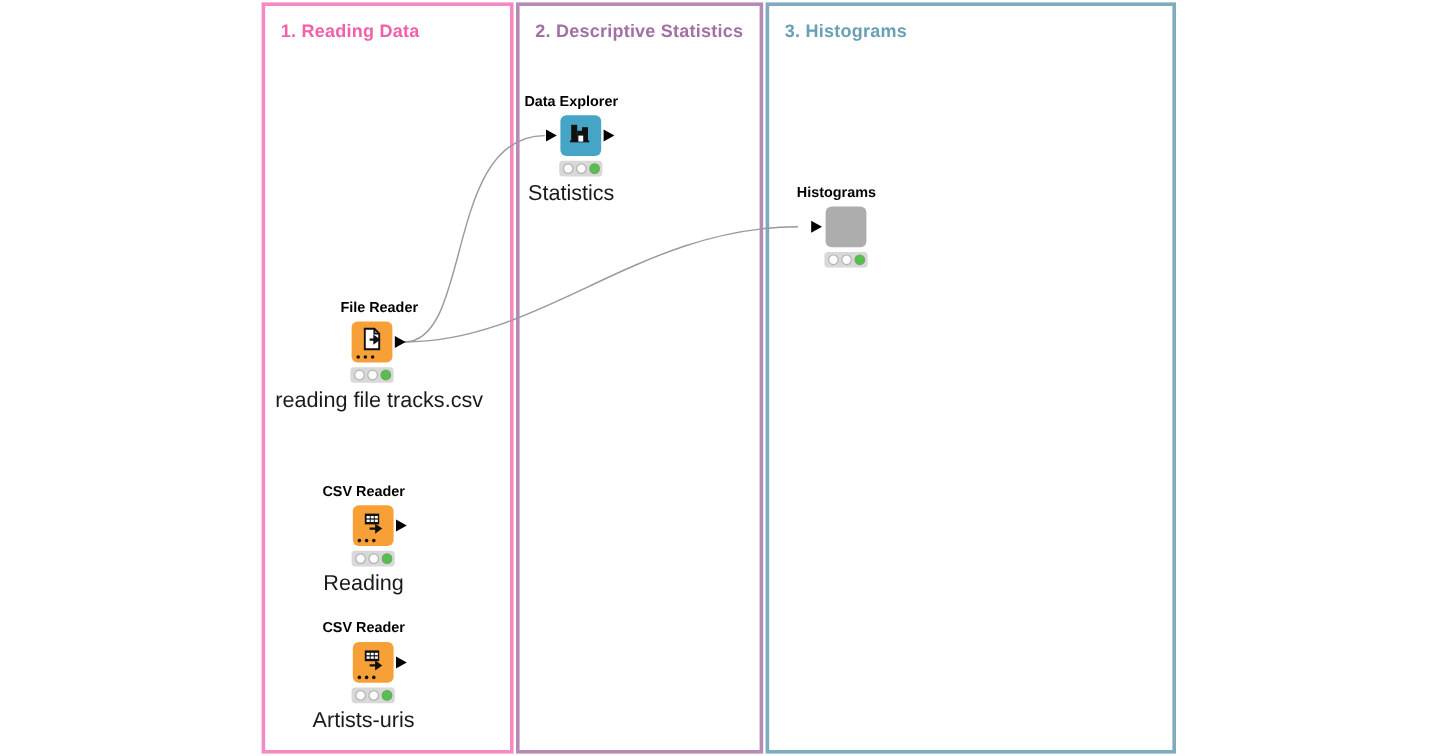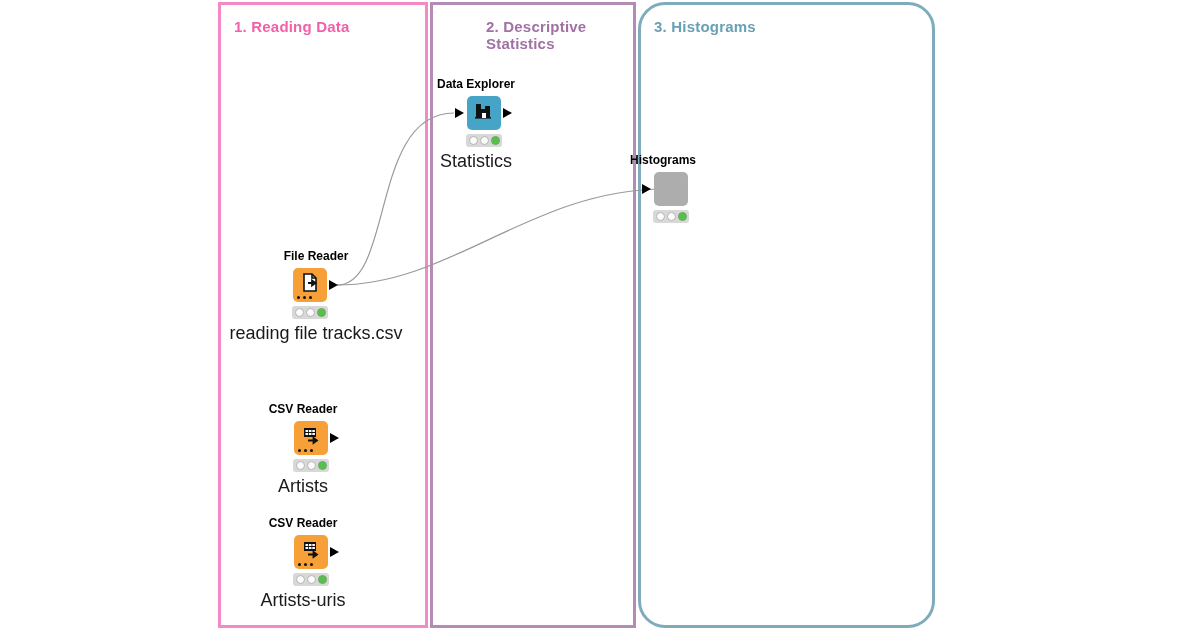--- a/index.html
+++ b/index.html
@@ -6,22 +6,22 @@
   html, body { width: 1200px; height: 630px; background: #ffffff; overflow: hidden;
     font-family: "Liberation Sans", "DejaVu Sans", sans-serif; }
   #canvas { position: relative; width: 1200px; height: 630px; background: #ffffff; }
 
   
   .annotation { position: absolute; top: 2px; height: 626px; background: #ffffff;
     border: 3px solid var(--border-color, #ccc); z-index: 0; }
   .annotation .ann-title { display: block; padding: 13px 0 0 13px; font-size: 15px;
     font-weight: bold; color: var(--title-color, #888); letter-spacing: .2px; }
   #ann-1 { left: 218px; width: 210px; }
-  #ann-2 { left: 430px; width: 206px; padding-left: 40px; }
-  #ann-3 { left: 638px; width: 297px; border-radius: 27px; }
+  #ann-2 { left: 430px; width: 206px; }
+  #ann-3 { left: 638px; width: 342px; }
 
   
   #edges { position: absolute; left: 0; top: 0; width: 1200px; height: 630px;
     z-index: 1; pointer-events: none; }
   #edges path { fill: none; stroke: var(--edge-color, #999); stroke-width: 1.2; }
 
   
   .node { position: absolute; width: 18px; height: 34px; z-index: 2; }
   .node-square { position: absolute; left: 0; top: 0; width: 34px; height: 34px;
     border-radius: 5px; background: var(--node-color, #ccc); }
@@ -84,21 +84,21 @@
       <span class="port out"></span>
     </div>
     <div class="traffic-light">
       <span class="tl-dot"></span>
       <span class="tl-dot"></span>
       <span class="tl-dot on"></span>
     </div>
     <span class="node-label">Statistics</span>
   </div>
 
-  <div class="node" style="left:654px; top:172px;">
+  <div class="node" style="left:688px; top:172px;">
     <span class="node-name">Histograms</span>
     <div class="node-square" style="--node-color: #adadad;">
       <span class="port in"></span>
     </div>
     <div class="traffic-light">
       <span class="tl-dot"></span>
       <span class="tl-dot"></span>
       <span class="tl-dot on"></span>
     </div>
     <span class="node-label"></span>
@@ -147,21 +147,21 @@
           <i></i>
           <i></i>
         </span>
       <span class="port out"></span>
     </div>
     <div class="traffic-light">
       <span class="tl-dot"></span>
       <span class="tl-dot"></span>
       <span class="tl-dot on"></span>
     </div>
-    <span class="node-label">Artists</span>
+    <span class="node-label">Reading</span>
   </div>
 
   <div class="node" style="left:294px; top:535px;">
     <span class="node-name">CSV Reader</span>
     <div class="node-square" style="--node-color: #f8a038;">
       <svg class="icon" width="22" height="22" viewBox="0 0 22 22">
         <g>
           <rect x="4" y="3" width="12" height="9" fill="#111"></rect>
           <rect x="5.5" y="5" width="2.6" height="2" fill="#fff"></rect>
           <rect x="8.9" y="5" width="2.6" height="2" fill="#fff"></rect>

